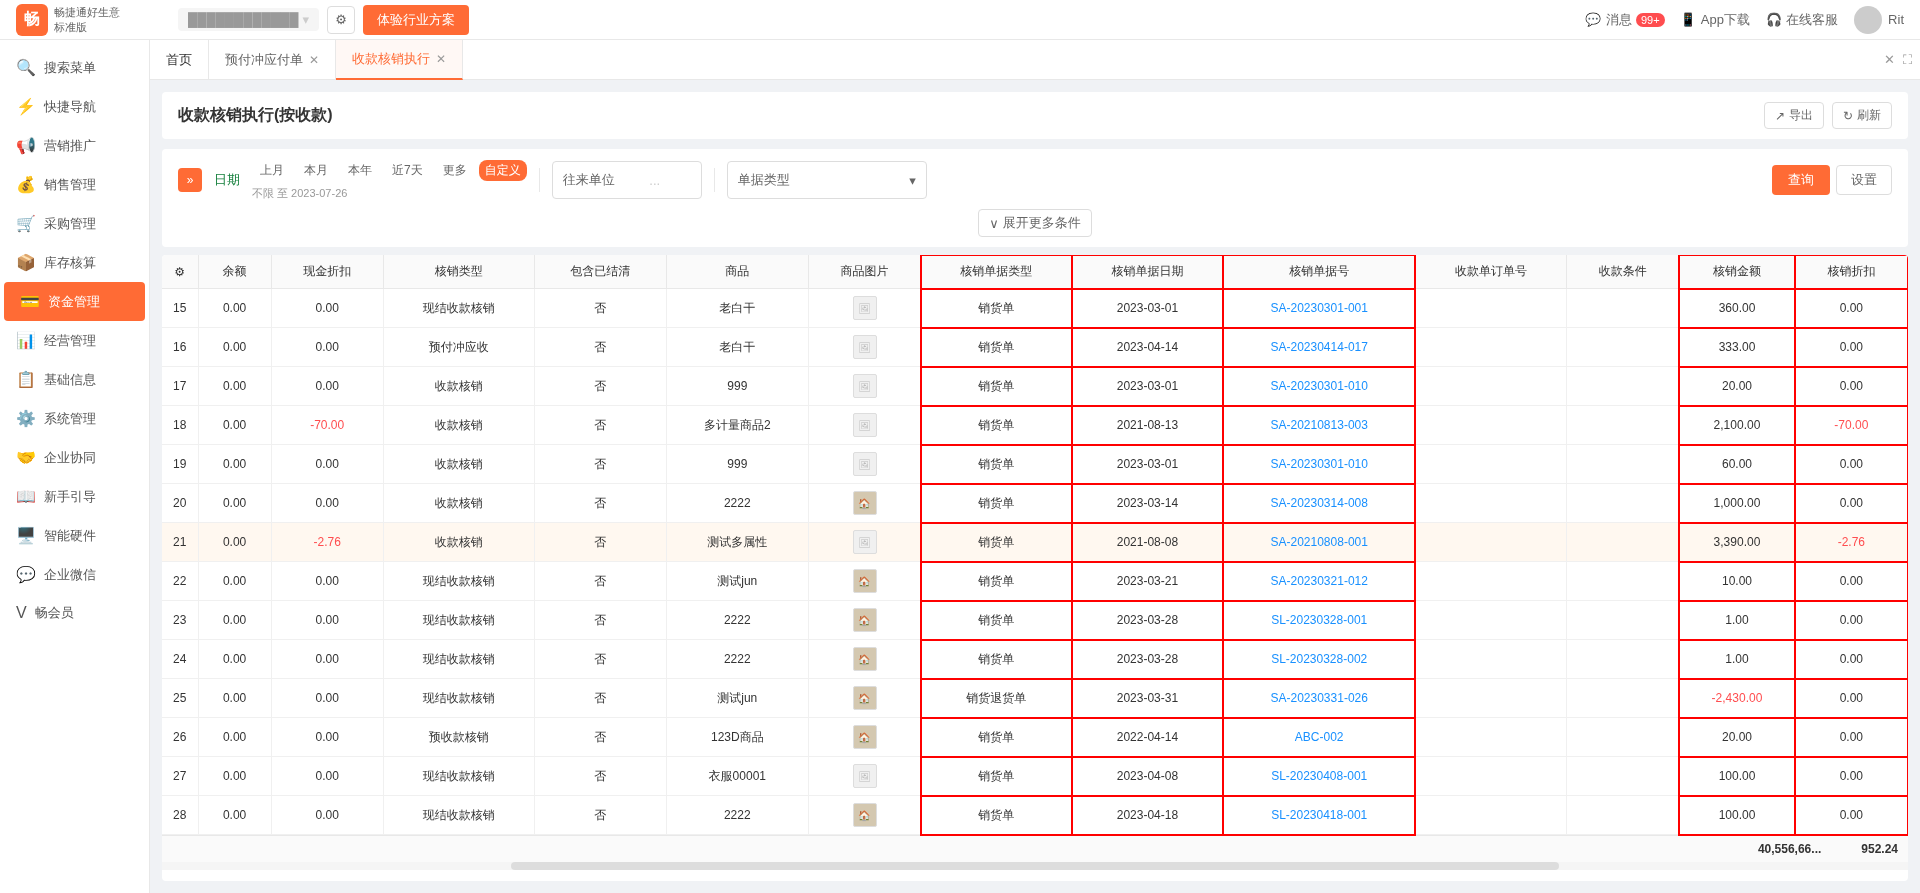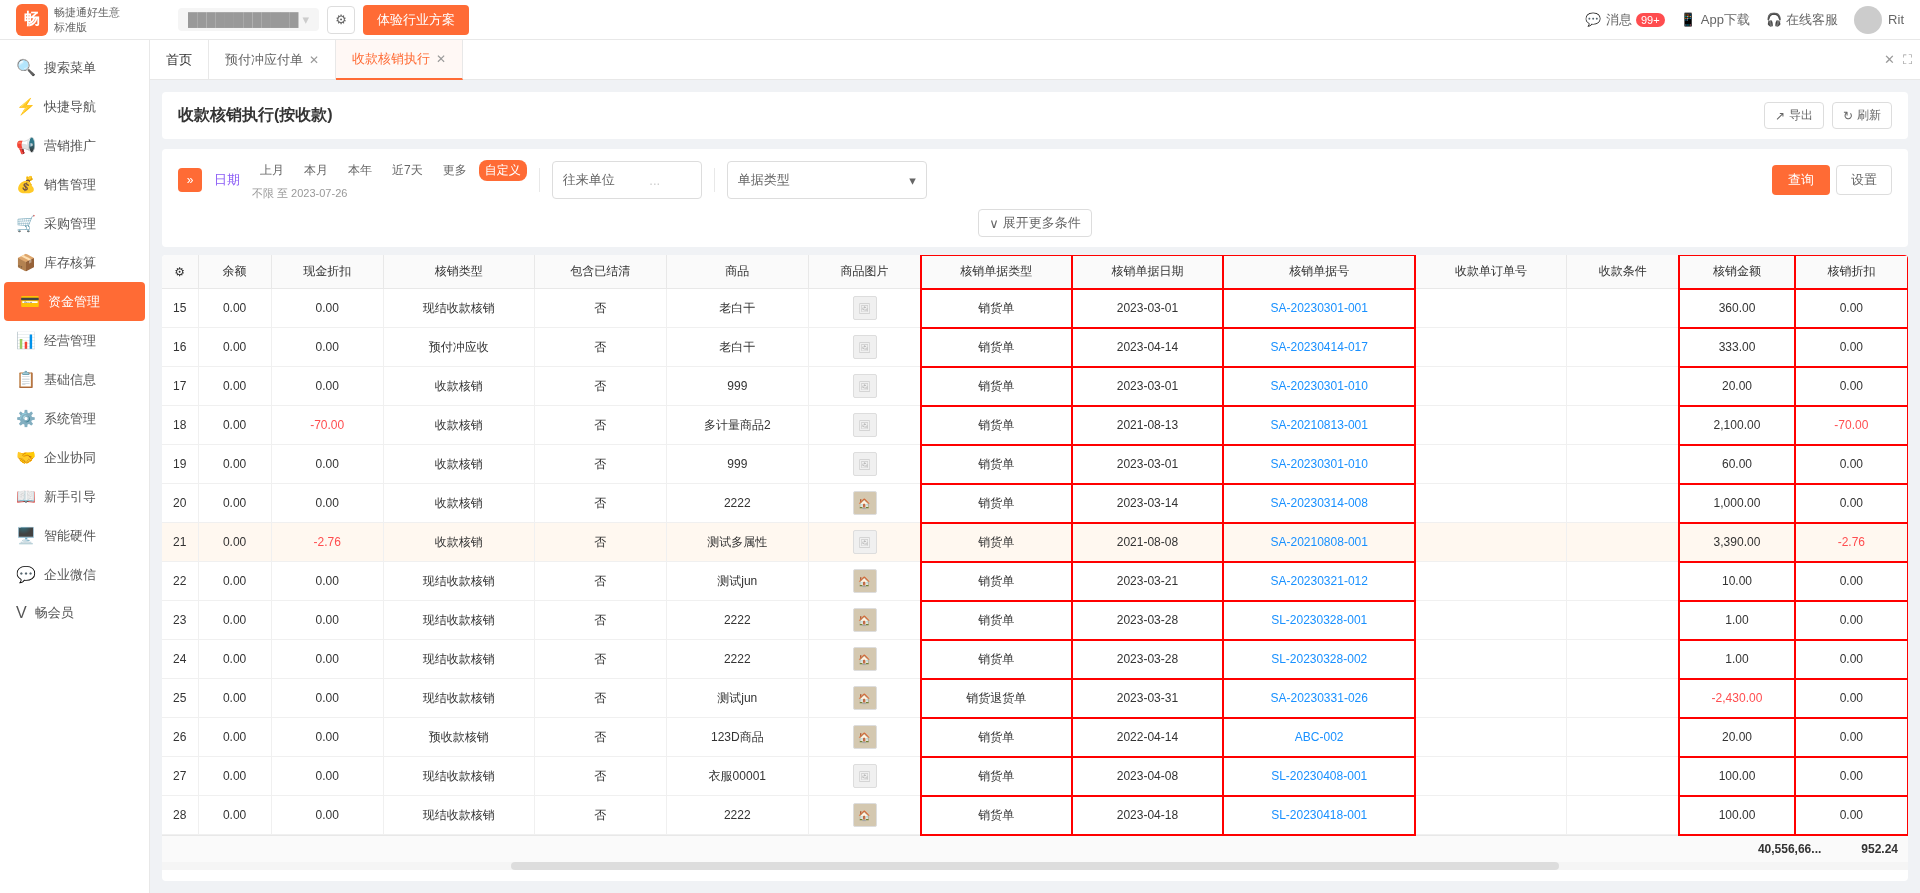--- a/index.html
+++ b/index.html
@@ -43,21 +43,21 @@
     
     .page-header { display: flex; align-items: center; justify-content: space-between; margin-bottom: 10px; background: #fff; padding: 10px 16px; border-radius: 4px; }
     .page-title { font-size: 16px; font-weight: bold; color: #333; }
     .page-actions { display: flex; gap: 8px; }
     .action-btn { display: flex; align-items: center; gap: 4px; padding: 4px 10px; border: 1px solid #ddd; border-radius: 4px; cursor: pointer; color: #666; font-size: 12px; background: #fff; }
 
     
     .filter-bar { background: #fff; padding: 10px 16px; border-radius: 4px; margin-bottom: 8px; }
     .filter-row { display: flex; align-items: center; gap: 12px; }
     .filter-expand-btn { width: 24px; height: 24px; background: #ff6b35; border-radius: 4px; display: flex; align-items: center; justify-content: center; color: white; cursor: pointer; font-size: 12px; }
-    .filter-label { color: #8b5cf6; font-size: 13px; }
+    .filter-label { color: #15803d; font-size: 13px; }
     .date-btn { padding: 3px 8px; border: none; background: none; cursor: pointer; color: #666; font-size: 12px; }
     .date-btn.custom { color: white; background: #ff6b35; border-radius: 8px; padding: 2px 6px; }
     .filter-divider { width: 1px; height: 24px; background: #e8e8e8; }
     .filter-select { display: flex; align-items: center; gap: 4px; padding: 9px 10px; border: 1px solid #ddd; border-radius: 4px; color: #666; cursor: pointer; min-width: 150px; font-size: 13px; }
     .expand-more-btn { display: flex; align-items: center; gap: 4px; color: #666; cursor: pointer; font-size: 13px; border: 1px solid #ddd; padding: 4px 10px; border-radius: 4px; }
     .query-btn { background: #ff6b35; color: white; border: none; padding: 6px 16px; border-radius: 4px; cursor: pointer; font-size: 13px; }
     .setting-btn { background: #fff; color: #666; border: 1px solid #ddd; padding: 5px 14px; border-radius: 4px; cursor: pointer; font-size: 13px; }
     .filter-right { margin-left: auto; display: flex; flex-direction: column; gap: 4px; align-items: flex-end; }
 
     
@@ -326,21 +326,21 @@
               <tr>
     <td>18</td>
     <td>0.00</td>
     <td class="negative">-70.00</td>
     <td>收款核销</td>
     <td>否</td>
     <td>多计量商品2</td>
     <td><div class="img-placeholder">🖼</div></td>
     <td style="outline:2px solid #ff0000;outline-offset:-1px;">销货单</td>
     <td style="outline:2px solid #ff0000;outline-offset:-1px;">2021-08-13</td>
-    <td style="outline:2px solid #ff0000;outline-offset:-1px;"><a class="link-text">SA-20210813-001</a></td>
+    <td style="outline:2px solid #ff0000;outline-offset:-1px;"><a class="link-text">SA-20210813-003</a></td>
     <td></td>
     <td></td>
     <td style="outline:2px solid #ff0000;outline-offset:-1px;">2,100.00</td>
     <td style="outline:2px solid #ff0000;outline-offset:-1px;" class="negative">-70.00</td>
   </tr>
               <tr>
     <td>19</td>
     <td>0.00</td>
     <td>0.00</td>
     <td>收款核销</td>

